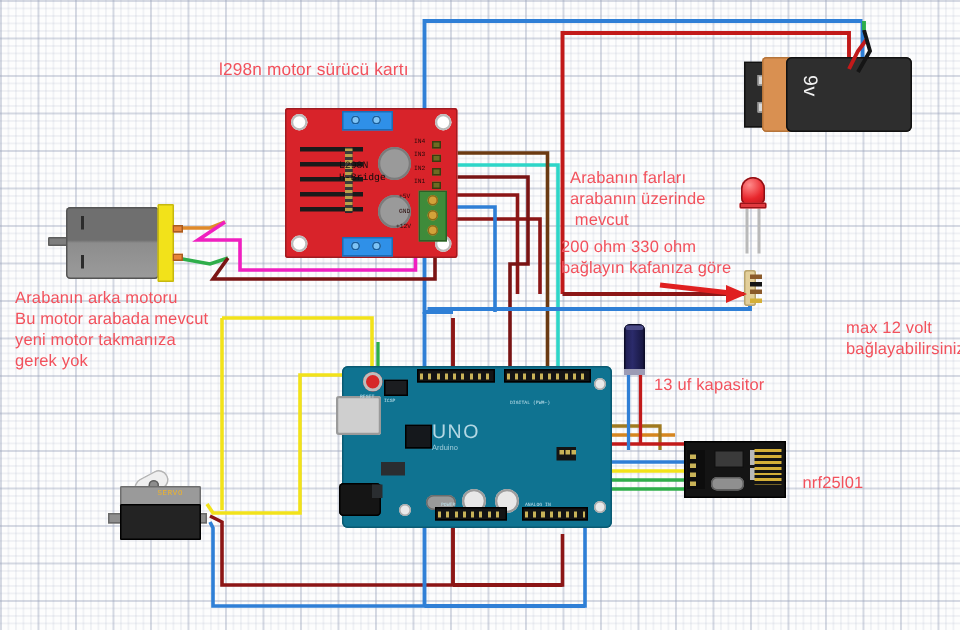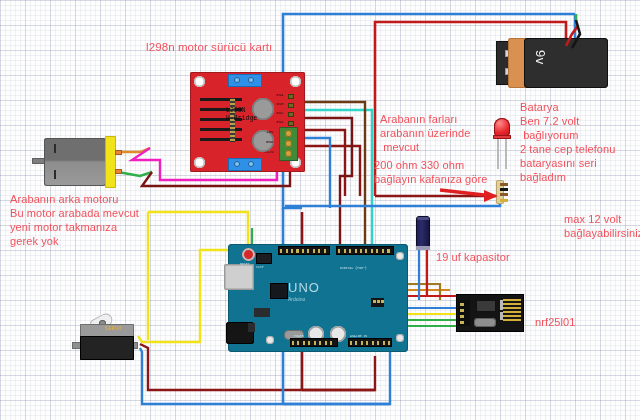--- a/index.html
+++ b/index.html
@@ -412,31 +412,25 @@
 yeni motor takmanıza
 gerek yok</div>
 
   <div class="note" style="left:380px;top:112px;">Arabanın farları
 arabanın üzerinde
  mevcut</div>
 
   <div class="note" style="left:374px;top:158px;">200 ohm 330 ohm
 bağlayın kafanıza göre</div>
 
-  <div class="note" style="left:520px;top:100px;">Batarya
-Ben 7.2 volt
- bağlıyorum
-2 tane cep telefonu
-bataryasını seri
-bağladım</div>
 
   <div class="note" style="left:532px;top:212px;margin-left:32px;">max 12 volt
 bağlayabilirsiniz</div>
 
-  <div class="note" style="left:436px;top:250px;">19 uf kapasitor</div>
+  <div class="note" style="left:436px;top:250px;">13 uf kapasitor</div>
 
   <div class="note" style="left:535px;top:315px;text-align:center;">nrf25l01</div>
 
 
   <svg class="layer" aria-hidden="true">
     <g>
       <line x1="440" y1="190" x2="493" y2="196" stroke="#e02020" stroke-width="3.4"></line>
       <polygon points="498,196 484,190 484,202" fill="#e02020"></polygon>
     </g>
   </svg>

